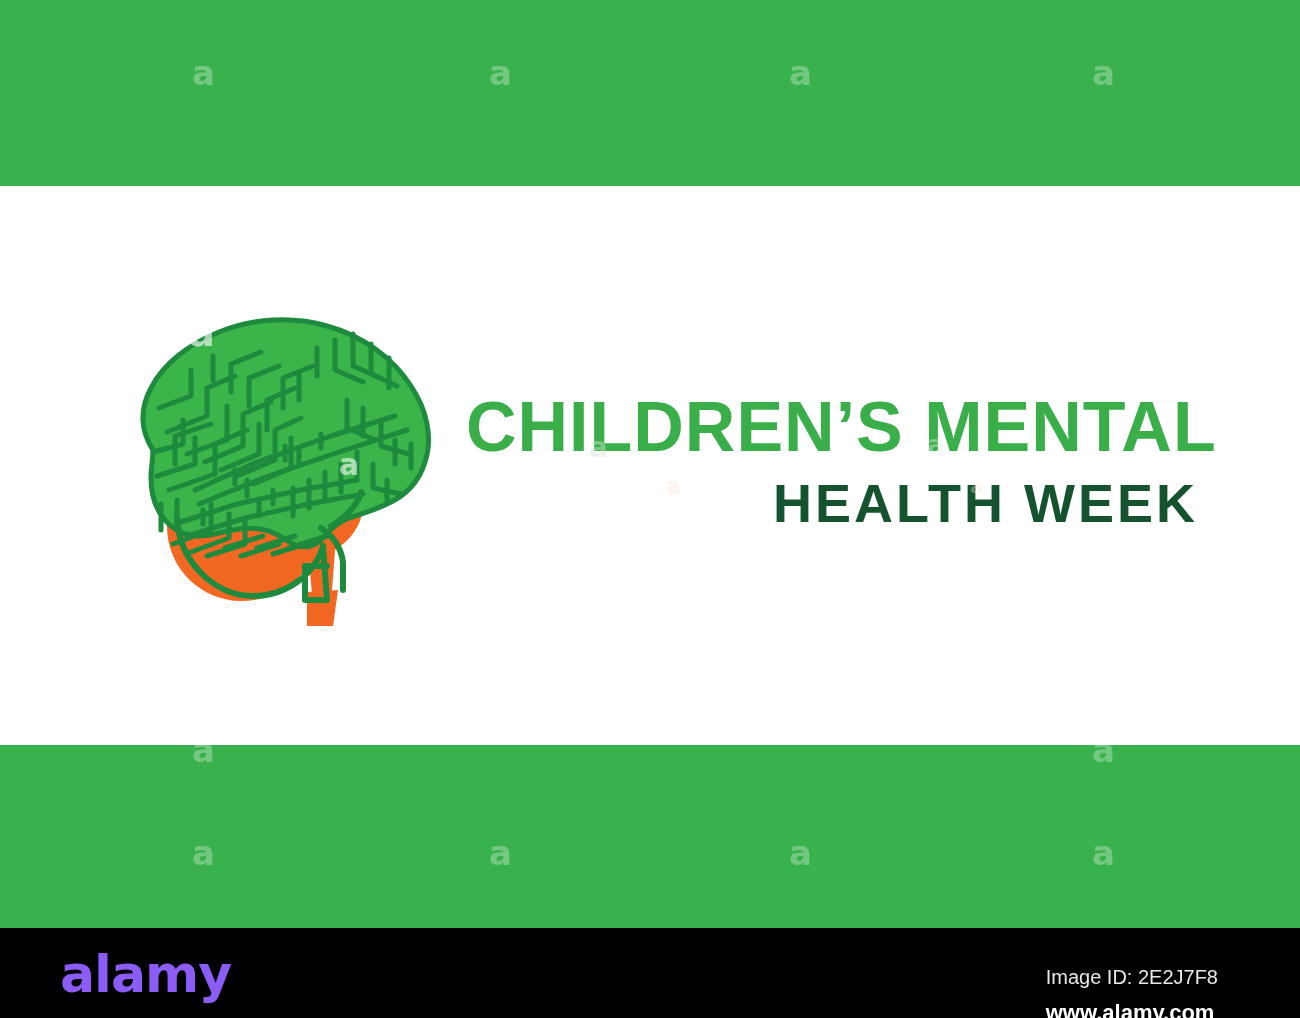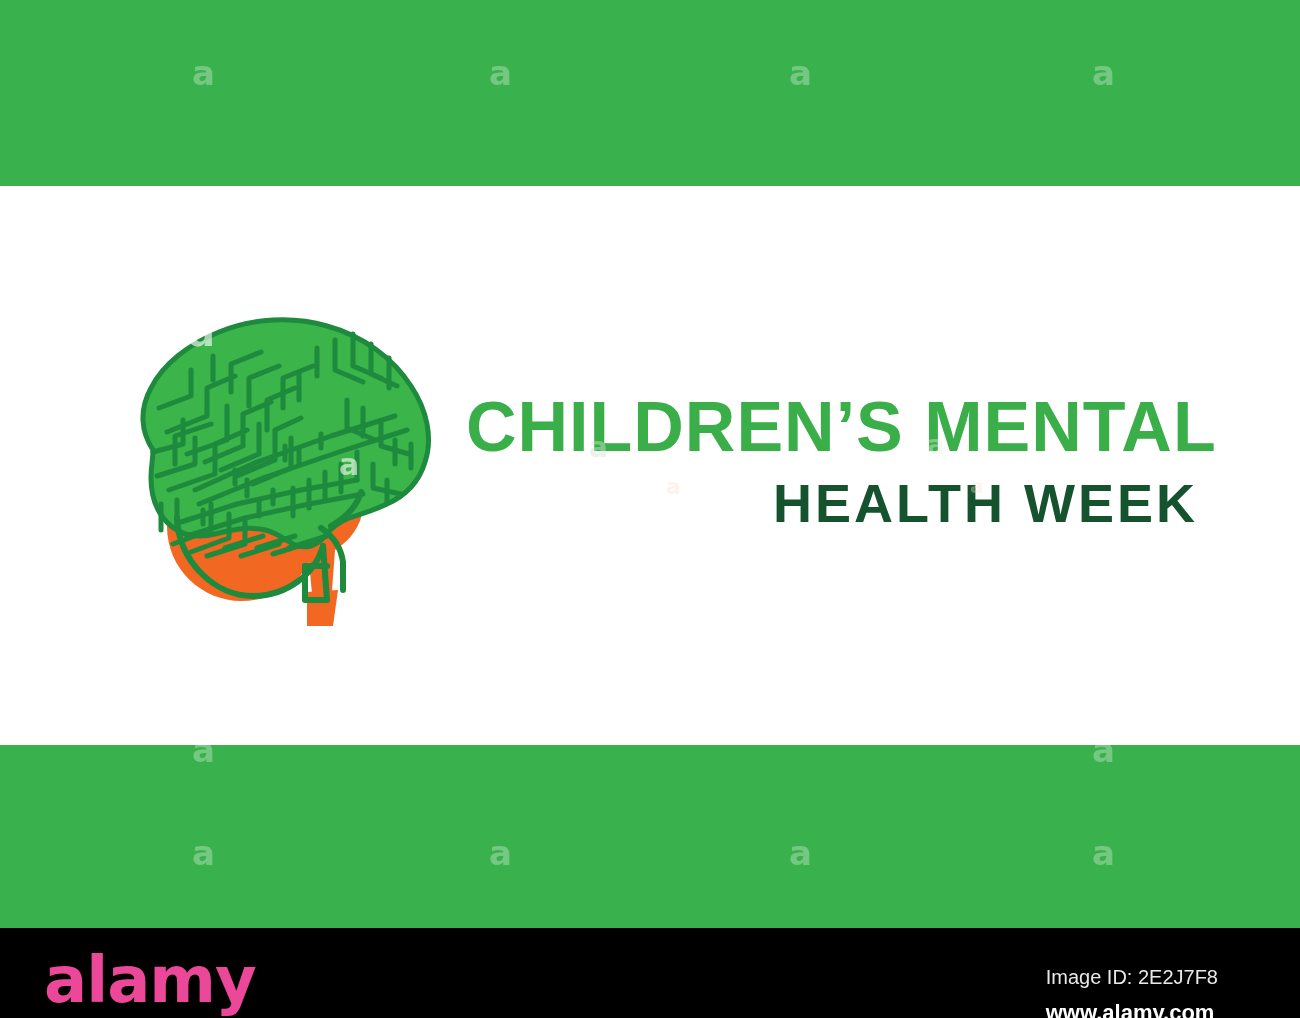--- a/index.html
+++ b/index.html
@@ -161,27 +161,27 @@
   #attribution-bar {
     position: absolute;
     left: 0;
     top: 928px;
     width: 1300px;
     height: 90px;
     background: #000000;
   }
   #alamy-logo {
     position: absolute;
-    left: 44px;
+    left: 60px;
     top: 20px;
     font-family: "DejaVu Sans", sans-serif;
     font-weight: 700;
-    font-size: 64px;
-    line-height: 1;
-    color: #ec4899;
+    font-size: 52px;
+    line-height: 1;
+    color: #8b5cf6;
     letter-spacing: -1px;
   }
   #attribution-meta {
     position: absolute;
     right: 82px;
     top: 36px;
     text-align: left;
     color: #ffffff;
   }
   #image-id-text {

